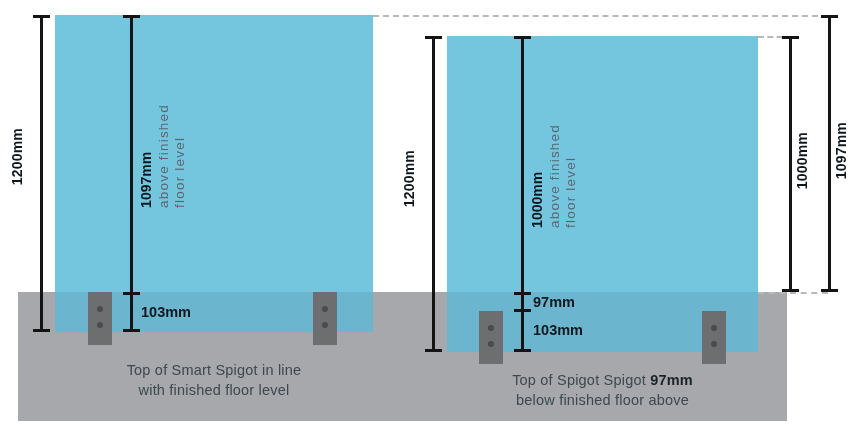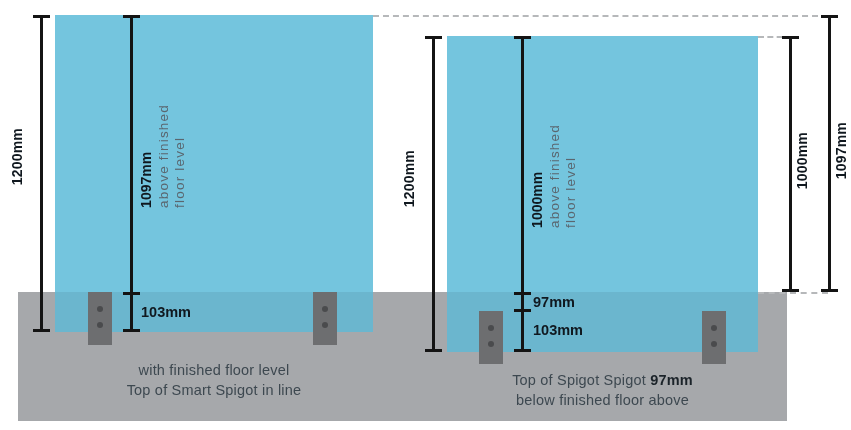--- a/index.html
+++ b/index.html
@@ -168,22 +168,22 @@
 
   <div class="dimline" style="left:130px; top:292px; height:40px;">
     <span class="dimcap top"></span>
     <span class="dimcap bot"></span>
   </div>
   <div class="hlabel" style="left:141px; top:304px;">
     <span>103mm</span>
   </div>
 
   <div class="caption" style="left:55px; top:360px; width:318px;">
+    <div>Top of Smart Spigot in line</div>
     <div>with finished floor level</div>
-    <div>Top of Smart Spigot in line</div>
   </div>
 
   <div class="glass" style="left:447px; top:36px; width:311px; height:256px;"></div>
 
   <div class="glass-sub" style="left:447px; top:292px; width:311px; height:60px;"></div>
 
   <div class="spigot" style="left:479px; top:311px; width:24px; height:53px;">
     <span class="hole h1"></span>
     <span class="hole h2"></span>
   </div>

